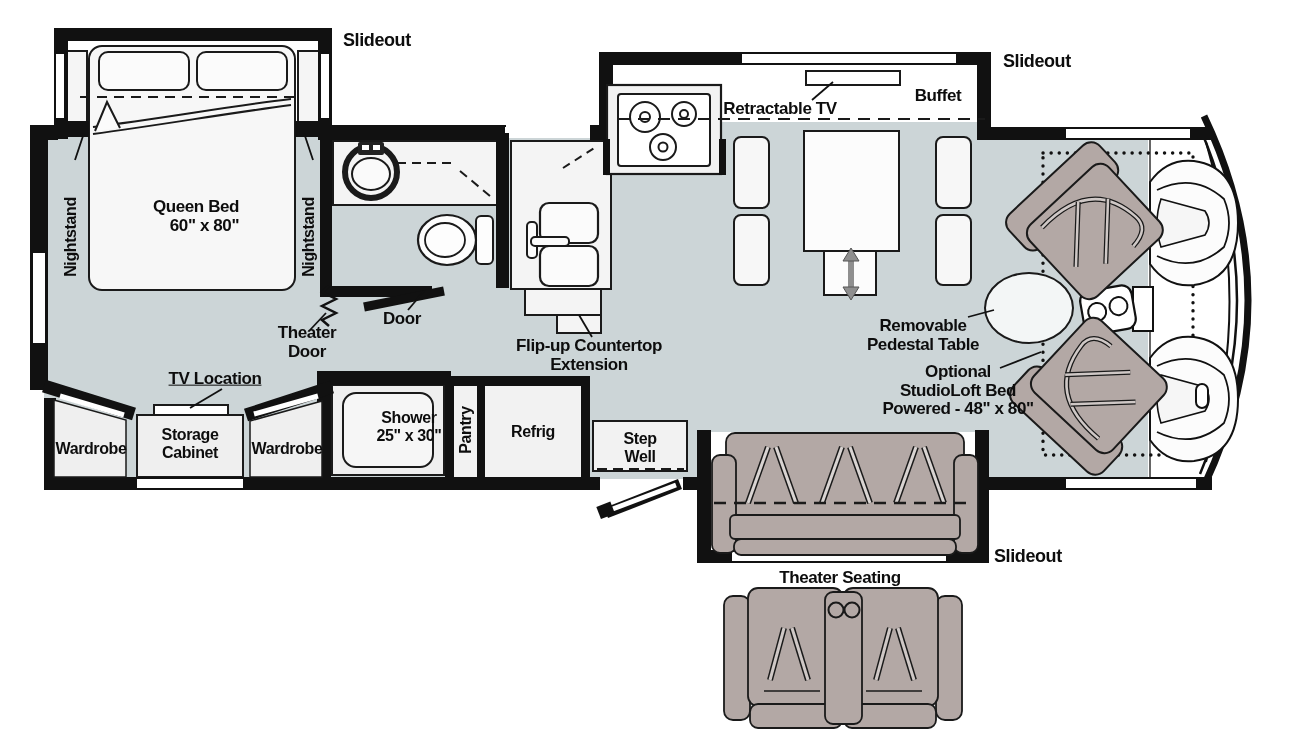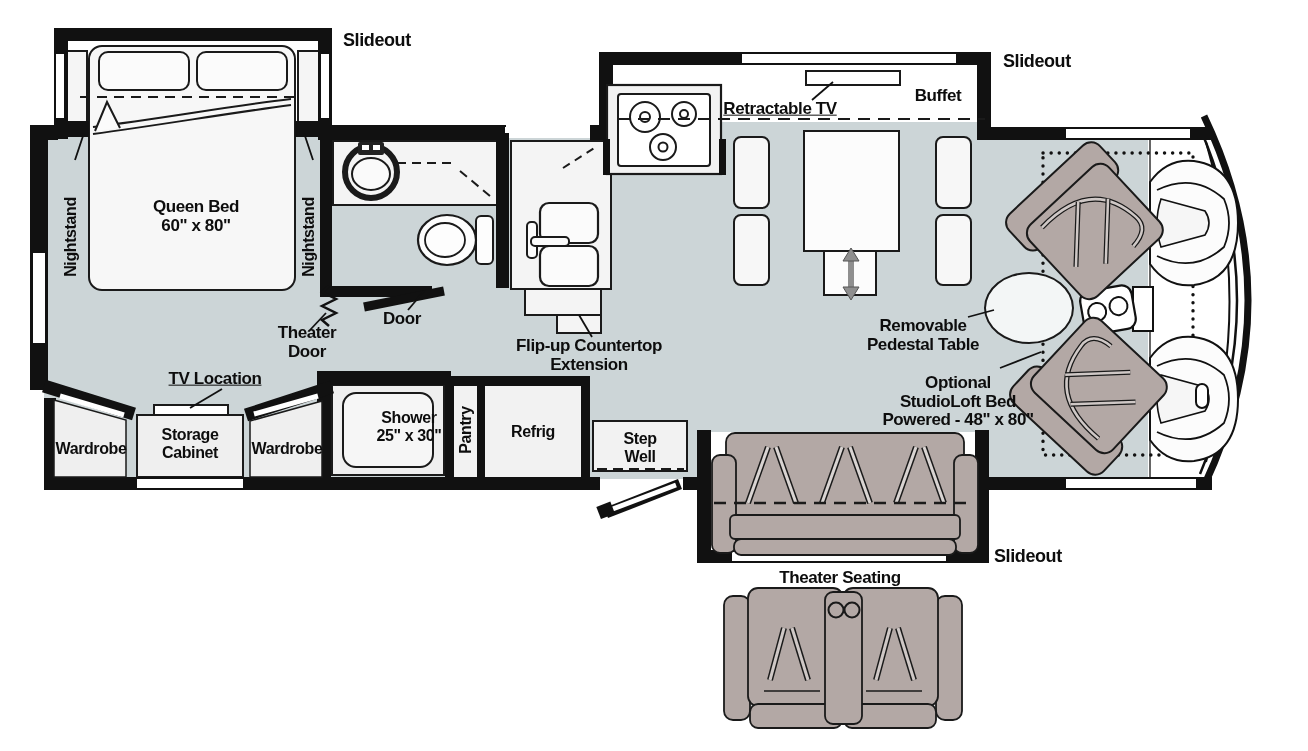--- a/index.html
+++ b/index.html
@@ -282,32 +282,32 @@
       <line x1="1000" y1="368" x2="1041" y2="352"></line>
     </g>
   </svg>
 
   <div class="slbl" style="left:343px;top:30px;">Slideout</div>
   <div class="slbl" style="left:1003px;top:51px;">Slideout</div>
   <div class="slbl" style="left:994px;top:546px;">Slideout</div>
 
   <div class="lbl rot sm" style="left:71px;top:237px;">Nightstand</div>
   <div class="lbl rot sm" style="left:309px;top:237px;">Nightstand</div>
-  <div class="lbl" style="left:196px;top:217px;">Queen Bed
+  <div class="lbl" style="left:196px;top:217px;text-align:right;">Queen Bed
 60" x 80"</div>
   <div class="lbl" style="left:307px;top:343px;">Theater
 Door</div>
   <div class="lbl" style="left:402px;top:319px;">Door</div>
   <div class="lbl" style="left:589px;top:356px;">Flip-up Countertop
 Extension</div>
-  <div class="lbl" style="left:780px;top:109px;text-decoration:underline;">Retractable TV</div>
+  <div class="lbl" style="left:780px;top:109px;">Retractable TV</div>
   <div class="lbl" style="left:938px;top:96px;">Buffet</div>
   <div class="lbl" style="left:923px;top:328px;margin-top:8px;">Removable
 Pedestal Table</div>
-  <div class="lbl" style="left:958px;top:402px;">Optional
+  <div class="lbl" style="left:958px;top:391px;">Optional
 StudioLoft Bed
 Powered - 48" x 80"</div>
   <div class="lbl" style="left:215px;top:379px;text-decoration:underline;">TV Location</div>
   <div class="lbl sm" style="left:91px;top:449px;">Wardrobe</div>
   <div class="lbl sm" style="left:190px;top:444px;">Storage
 Cabinet</div>
   <div class="lbl sm" style="left:287px;top:449px;">Wardrobe</div>
   <div class="lbl sm" style="left:409px;top:427px;">Shower
 25" x 30"</div>
   <div class="lbl rot sm" style="left:466px;top:430px;">Pantry</div>

